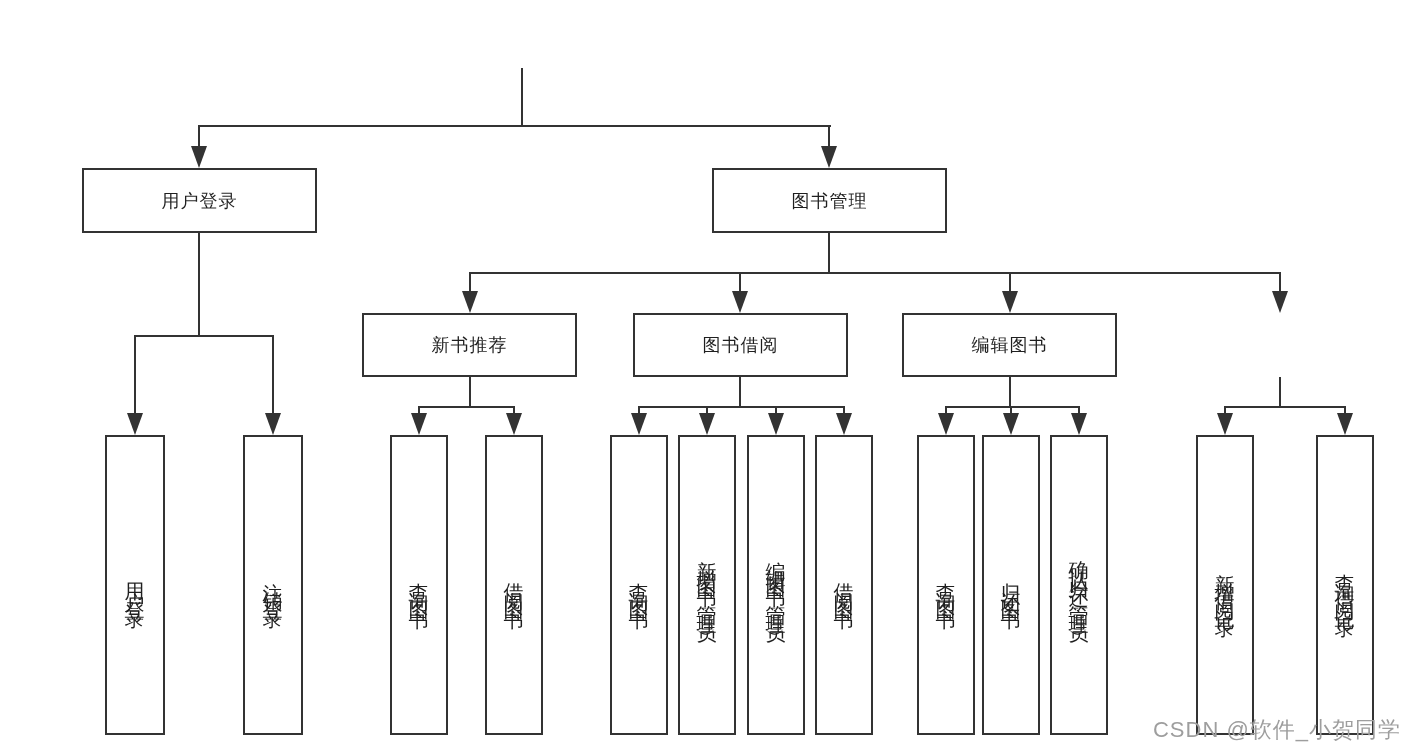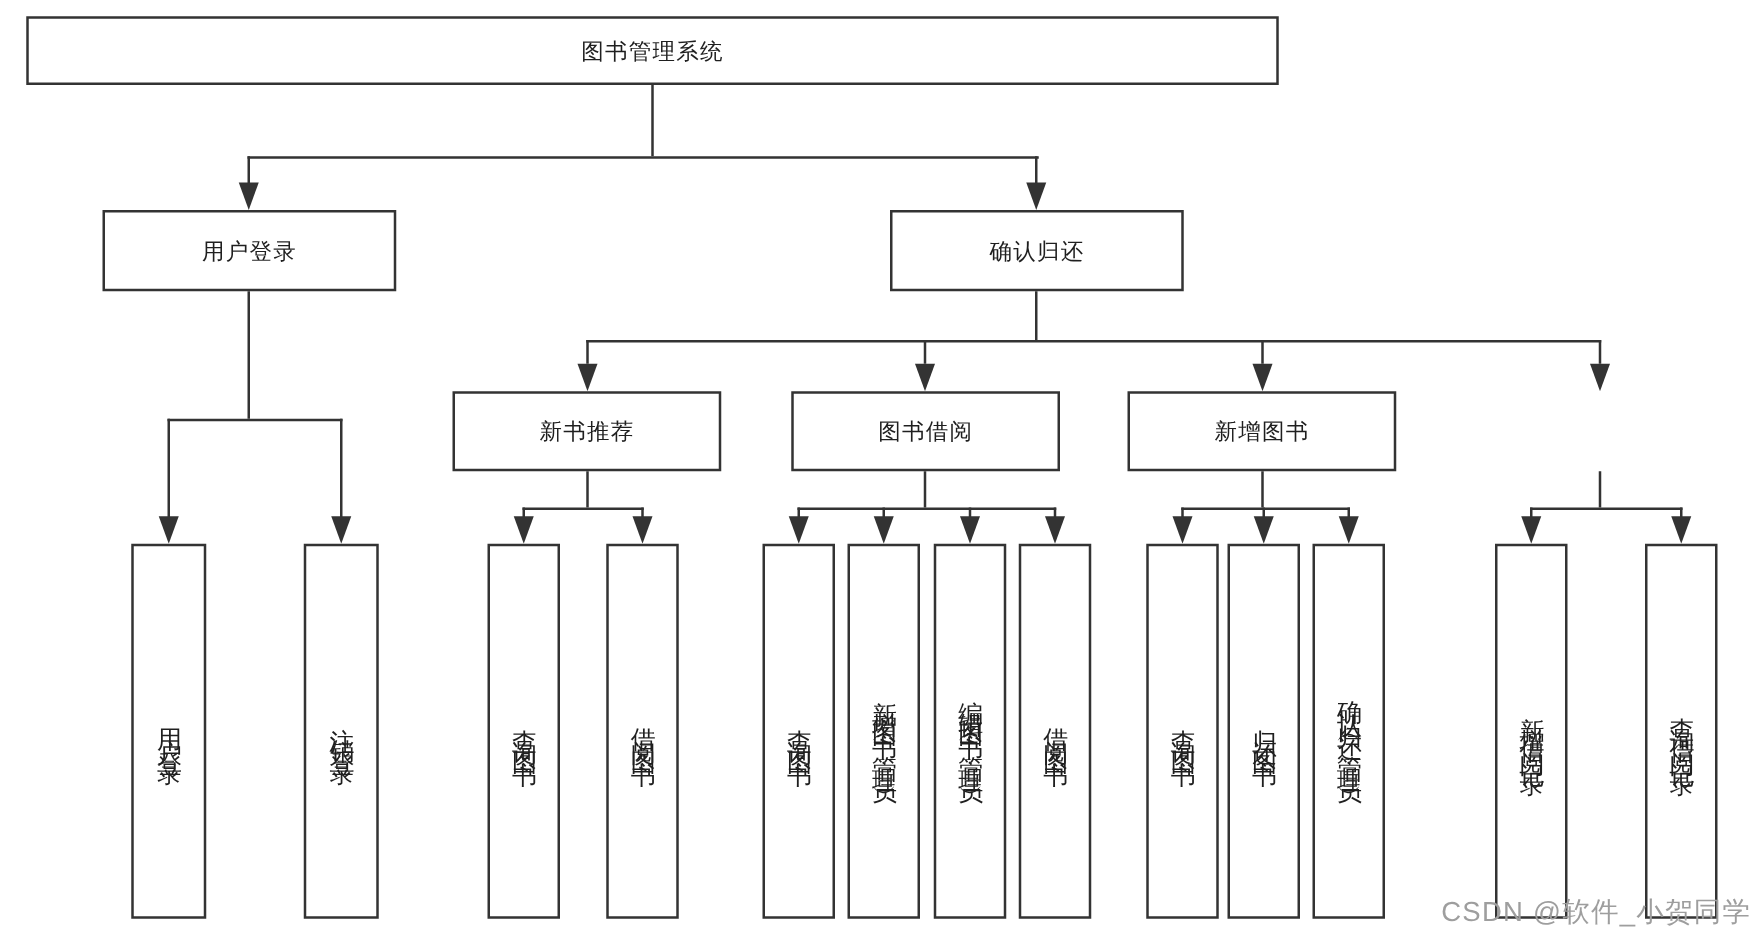--- a/index.html
+++ b/index.html
@@ -26,36 +26,33 @@
   .watermark{
     position:absolute;right:4px;bottom:2px;font-size:22px;
     color:#9e9e9e;letter-spacing:1px;white-space:nowrap;margin-top:36px;
   }
 </style>
 </head>
 <body>
 
 <div class="canvas">
 
-  <div class="box hbox" style="left:21px;top:13px;width:1002px;height:55px">
-    <span>图书管理系统</span>
-  </div>
 
   <div class="vline" style="left:521px;top:68px;height:57px"></div>
   <div class="hline" style="left:198px;top:125px;width:633px"></div>
   <div class="vline" style="left:198px;top:125px;height:23px"></div>
   <div class="arrow" style="left:191px;top:146px"></div>
   <div class="vline" style="left:828px;top:125px;height:23px"></div>
   <div class="arrow" style="left:821px;top:146px"></div>
 
   <div class="box hbox" style="left:82px;top:168px;width:235px;height:65px">
     <span>用户登录</span>
   </div>
   <div class="box hbox" style="left:712px;top:168px;width:235px;height:65px">
-    <span>确认归还</span>
+    <span>图书管理</span>
   </div>
 
   <div class="vline" style="left:198px;top:233px;height:102px"></div>
   <div class="hline" style="left:134px;top:335px;width:140px"></div>
   <div class="vline" style="left:134px;top:335px;height:80px"></div>
   <div class="arrow" style="left:127px;top:413px"></div>
   <div class="vline" style="left:272px;top:335px;height:80px"></div>
   <div class="arrow" style="left:265px;top:413px"></div>
 
   <div class="vline" style="left:828px;top:233px;height:39px"></div>
@@ -69,21 +66,21 @@
   <div class="vline" style="left:1279px;top:272px;height:19px"></div>
   <div class="arrow" style="left:1272px;top:291px"></div>
 
   <div class="box hbox" style="left:633px;top:313px;width:215px;height:64px">
     <span>图书借阅</span>
   </div>
   <div class="box hbox" style="left:362px;top:313px;width:215px;height:64px">
     <span>新书推荐</span>
   </div>
   <div class="box hbox" style="left:902px;top:313px;width:215px;height:64px">
-    <span>新增图书</span>
+    <span>编辑图书</span>
   </div>
 
   <div class="vline" style="left:469px;top:377px;height:29px"></div>
   <div class="hline" style="left:418px;top:406px;width:97px"></div>
   <div class="vline" style="left:418px;top:406px;height:9px"></div>
   <div class="arrow" style="left:411px;top:413px"></div>
   <div class="vline" style="left:513px;top:406px;height:9px"></div>
   <div class="arrow" style="left:506px;top:413px"></div>
 
   <div class="vline" style="left:739px;top:377px;height:29px"></div>

